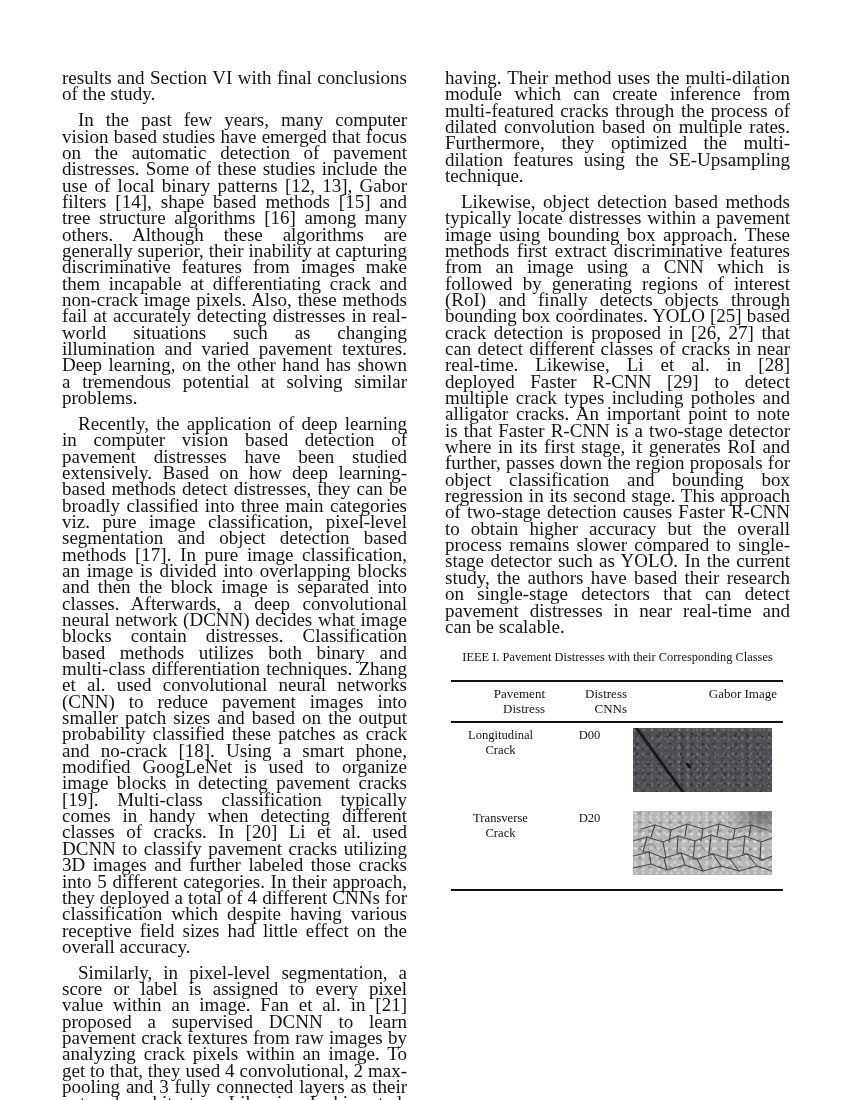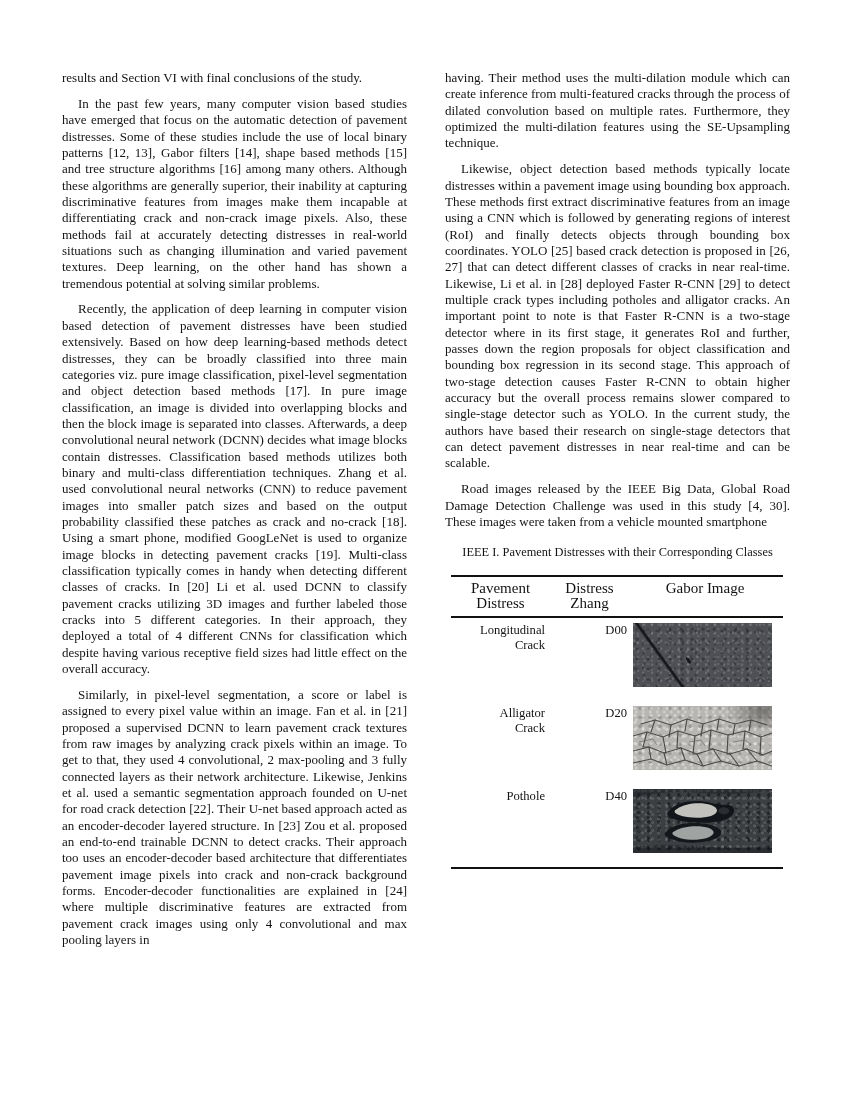--- a/index.html
+++ b/index.html
@@ -35,21 +35,21 @@
     gap: 38px;
   }
   .col {
     width: 345px;
     position: relative;
   }
 
   
   p.para {
     margin: 0 0 9.5px 0;
-    font-size: 13.0px;
+    font-size: 19px;
     line-height: 16.35px;
     text-align: justify;
     text-justify: inter-word;
     hyphens: none;
     -webkit-hyphens: none;
   }
   p.para.indent { text-indent: 16px; }
   p.para.noindent { text-indent: 0; }
 
   
@@ -84,30 +84,30 @@
   }
   table.dist-table thead tr {
     border-top: 2.1px solid #111;
     border-bottom: 2.1px solid #111;
   }
   table.dist-table tbody {
     border-bottom: 2.6px solid #111;
   }
   table.dist-table th {
     font-weight: normal;
-    font-size: 15px;
+    font-size: 13px;
     line-height: 15.2px;
-    text-align: center;
+    text-align: right;
     vertical-align: top;
     padding: 4px 6px 4px 0;
   }
   table.dist-table td {
     font-size: 12.6px;
     line-height: 15.2px;
-    text-align: right;
+    text-align: center;
     vertical-align: top;
     padding: 5px 6px 14px 0;
   }
   col.c-name  { width: 100px; }
   col.c-class { width: 82px;  }
   col.c-img   { width: 150px; }
   .cell-name { padding-left: 5px; }
   .cell-class { padding-left: 1px; }
   td.img-cell { padding-right: 0; padding-left: 0; }
 
@@ -240,41 +240,40 @@
       <p class="para indent">Similarly, in pixel-level segmentation, a score or label is assigned to every pixel value within an image. Fan et al. in [21] proposed a supervised DCNN to learn pavement crack textures from raw images by analyzing crack pixels within an image. To get to that, they used 4 convolutional, 2 max-pooling and 3 fully connected layers as their network architecture. Likewise, Jenkins et al. used a semantic segmentation approach founded on U-net for road crack detection [22]. Their U-net based approach acted as an encoder-decoder layered structure. In [23] Zou et al. proposed an end-to-end trainable DCNN to detect cracks. Their approach too uses an encoder-decoder based architecture that differentiates pavement image pixels into crack and non-crack background forms. Encoder-decoder functionalities are explained in [24] where multiple discriminative features are extracted from pavement crack images using only 4 convolutional and max pooling layers in</p>
     </div>
 
     <div class="col">
 
       <p class="para noindent">having. Their method uses the multi-dilation module which can create inference from multi-featured cracks through the process of dilated convolution based on multiple rates. Furthermore, they optimized the multi-dilation features using the SE-Upsampling technique.</p>
 
       <p class="para indent">Likewise, object detection based methods typically locate distresses within a pavement image using bounding box approach. These methods first extract discriminative features from an image using a CNN which is followed by generating regions of interest (RoI) and finally detects objects through bounding box coordinates. YOLO [25] based crack detection is proposed in [26, 27] that can detect different classes of cracks in near real-time. Likewise, Li et al. in [28] deployed Faster R-CNN [29] to detect multiple crack types including potholes and alligator cracks. An important point to note is that Faster R-CNN is a two-stage detector where in its first stage, it generates RoI and further, passes down the region proposals for object classification and bounding box regression in its second stage. This approach of two-stage detection causes Faster R-CNN to obtain higher accuracy but the overall process remains slower compared to single-stage detector such as YOLO. In the current study, the authors have based their research on single-stage detectors that can detect pavement distresses in near real-time and can be scalable.</p>
 
 
-      <p class="para indent">Road images released by the IEEE Big Data, Global Road Damage Detection Challenge was used in this study [4, 30]. These images were taken from a vehicle mounted smartphone</p>
 
       <div class="table-block">
 
         <div class="table-caption">IEEE I. Pavement Distresses with their Corresponding Classes</div>
 
         <table class="dist-table">
           <colgroup>
             <col class="c-name">
             <col class="c-class">
             <col class="c-img">
           </colgroup>
           <thead>
             <tr>
               <th>
                 <span class="cell-name" style="display:block">Pavement</span>
                 <span class="cell-name" style="display:block">Distress</span>
               </th>
               <th>
                 <span class="cell-class" style="display:block">Distress</span>
-                <span class="cell-class" style="display:block">Zhang</span>
+                <span class="cell-class" style="display:block">CNNs</span>
               </th>
               <th>
                 <span style="display:block">Gabor Image</span>
               </th>
             </tr>
           </thead>
           <tbody>
 
             <tr>
               <td>
@@ -289,21 +288,21 @@
                   <span class="grain"></span>
                   <span class="crack"></span>
                   <span class="crack2"></span>
                 </span>
               </td>
             </tr>
 
 
             <tr>
               <td>
-                <span class="cell-name" style="display:block">Alligator</span>
+                <span class="cell-name" style="display:block">Transverse</span>
                 <span class="cell-name" style="display:block">Crack</span>
               </td>
               <td>
                 <span class="cell-class" style="display:block">D20</span>
               </td>
               <td class="img-cell">
                 <span class="sample s-d20">
                   <span class="grain"></span>
                   <span class="shade"></span>
                   <svg class="net" viewBox="0 0 139 64" preserveAspectRatio="none">
@@ -338,43 +337,20 @@
                     <g fill="none" stroke="#6d6d6a" stroke-width="0.7">
                       <path d="M6,36 L20,33 L24,39"></path>
                       <path d="M56,36 L68,34 L72,40"></path>
                       <path d="M100,36 L112,34 L118,39"></path>
                     </g>
                   </svg>
                 </span>
               </td>
             </tr>
 
-            <tr>
-              <td>
-                <span class="cell-name" style="display:block">Pothole</span>
-                <span class="cell-name" style="display:block"></span>
-              </td>
-              <td>
-                <span class="cell-class" style="display:block">D40</span>
-              </td>
-              <td class="img-cell">
-                <span class="sample s-d40">
-                  <span class="grain"></span>
-                  <svg class="hole" viewBox="0 0 139 64" preserveAspectRatio="none">
-                    <path d="M36,22 C44,12 64,10 78,14 C90,17 96,14 100,18 C104,23 98,30 88,32 C74,35 56,34 44,31 C36,29 32,27 36,22 Z" fill="#12161a"></path>
-                    <path d="M44,20 C52,14 68,13 78,16 C86,19 86,24 78,27 C68,30 54,29 46,26 C41,24 40,22 44,20 Z" fill="#c3c2bd"></path>
-                    <path d="M86,20 C90,17 95,18 96,21 C97,24 93,26 89,25 C86,24 84,22 86,20 Z" fill="#2a2e31"></path>
-                    <path d="M34,42 C42,34 62,32 78,36 C88,39 92,44 84,49 C72,55 50,55 38,50 C31,47 30,45 34,42 Z" fill="#14181c"></path>
-                    <path d="M42,42 C50,37 66,36 76,39 C83,42 82,46 74,49 C63,52 48,51 42,47 C38,45 39,43 42,42 Z" fill="#9fa3a2"></path>
-                    <path d="M0,8 C20,4 44,2 70,4 C96,6 118,4 139,2 L139,0 L0,0 Z" fill="rgba(20,24,28,.45)"></path>
-                    <path d="M0,58 C24,55 52,56 80,58 C106,60 124,58 139,56 L139,64 L0,64 Z" fill="rgba(16,20,24,.40)"></path>
-                  </svg>
-                </span>
-              </td>
-            </tr>
 
           </tbody>
         </table>
       </div>
 
     </div>
   </div>
 </div>
 
 </body></html>

